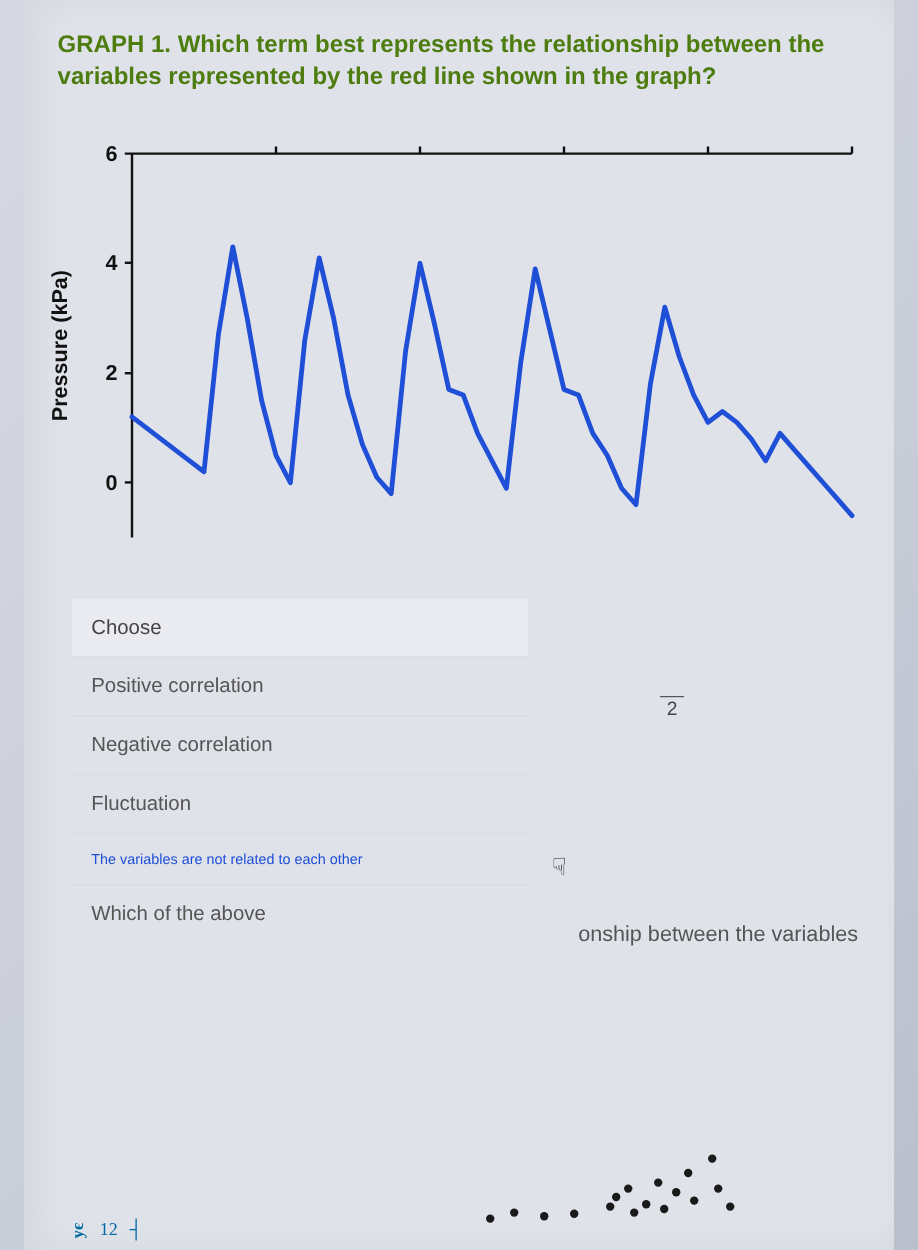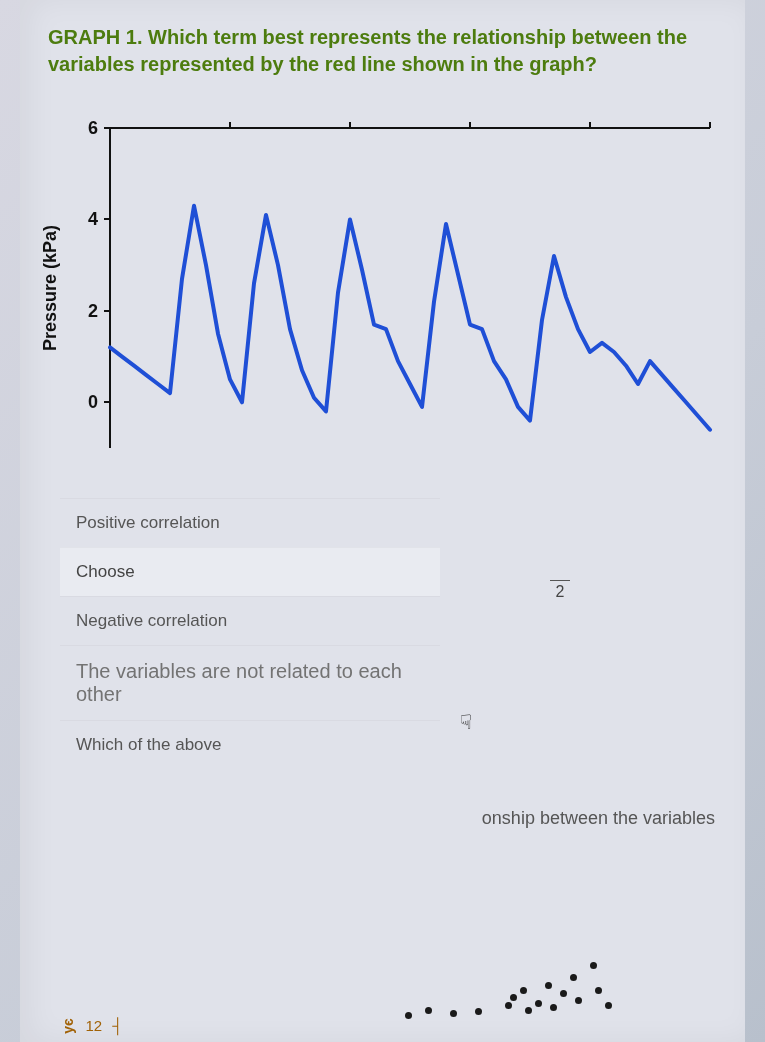--- a/index.html
+++ b/index.html
@@ -58,35 +58,35 @@
     border-top: 1px solid rgba(0,0,0,0.03);
     cursor: pointer;
     background: rgba(255,255,255,0.0);
   }
   .opt.header {
     background: #e9ebf1;
     font-weight: 500;
     color: #444;
   }
   .opt.last {
-    color: #737373;
-    font-size: 20px;
+    color: #1d4ed8;
+    font-size: 12px;
   }
   .cursor-icon {
     position: absolute;
     left: 440px;
     top: 710px;
     font-size: 20px;
     color: #222;
     z-index: 3;
   }
   .bg-frag {
     position: absolute;
     right: 30px;
-    top: 808px;
+    top: 768px;
     color: #555;
     font-size: 18px;
     z-index: 1;
   }
   .bg-tick {
     position: absolute;
     right: 175px;
     top: 580px;
     color: #444;
     font-size: 16px;
@@ -94,24 +94,24 @@
     border-top: 1px solid #555;
     padding-top: 2px;
     width: 20px;
     text-align: center;
   }
   .bottom-axis {
     position: absolute;
     left: 40px;
     bottom: 8px;
     font-size: 15px;
-    color: #a16207;
+    color: #0369a1;
     display: flex;
-    align-items: center;
     gap: 10px;
+    font-family: Liberation Serif, serif;
   }
   .bottom-axis .ylab2 {
     transform: rotate(-90deg);
     font-weight: 600;
     font-size: 14px;
   }
   .dots {
     position: absolute;
     right: 110px;
     bottom: 10px;
@@ -162,23 +162,24 @@
         <line x1="650" y1="14" x2="650" y2="20"></line>
       </g>
 
       <polyline id="data-line" fill="none" stroke="#1f4fd6" stroke-width="4" stroke-linejoin="round" stroke-linecap="round" points="50.0,239.4 62.0,248.6 74.0,257.7 86.0,266.9 98.0,276.0 110.0,285.1 122.0,170.9 134.0,97.7 146.0,157.1 158.0,225.7 170.0,271.4 182.0,294.3 194.0,175.4 206.0,106.9 218.0,157.1 230.0,221.1 242.0,262.3 254.0,289.7 266.0,303.4 278.0,184.6 290.0,111.4 302.0,161.7 314.0,216.6 326.0,221.1 338.0,253.1 350.0,276.0 362.0,298.9 374.0,193.7 386.0,116.0 398.0,166.3 410.0,216.6 422.0,221.1 434.0,253.1 446.0,271.4 458.0,298.9 470.0,312.6 482.0,212.0 494.0,148.0 506.0,189.1 518.0,221.1 530.0,244.0 542.0,234.9 554.0,244.0 566.0,257.7 578.0,276.0 590.0,253.1 602.0,266.9 614.0,280.6 626.0,294.3 638.0,308.0 650.0,321.7"></polyline>
     </svg>
   </div>
 
   <div class="bg-tick">2</div>
 
   <div class="options">
+    <div class="opt header">Choose</div>
     <div class="opt">Positive correlation</div>
-    <div class="opt header">Choose</div>
     <div class="opt">Negative correlation</div>
+    <div class="opt">Fluctuation</div>
     <div class="opt last">The variables are not related to each other</div>
     <div class="opt">Which of the above</div>
   </div>
 
   <span class="cursor-icon">☟</span>
 
   <div class="bg-frag">onship between the variables</div>
 
   <div class="bottom-axis">
     <span class="ylab2">yє</span>

